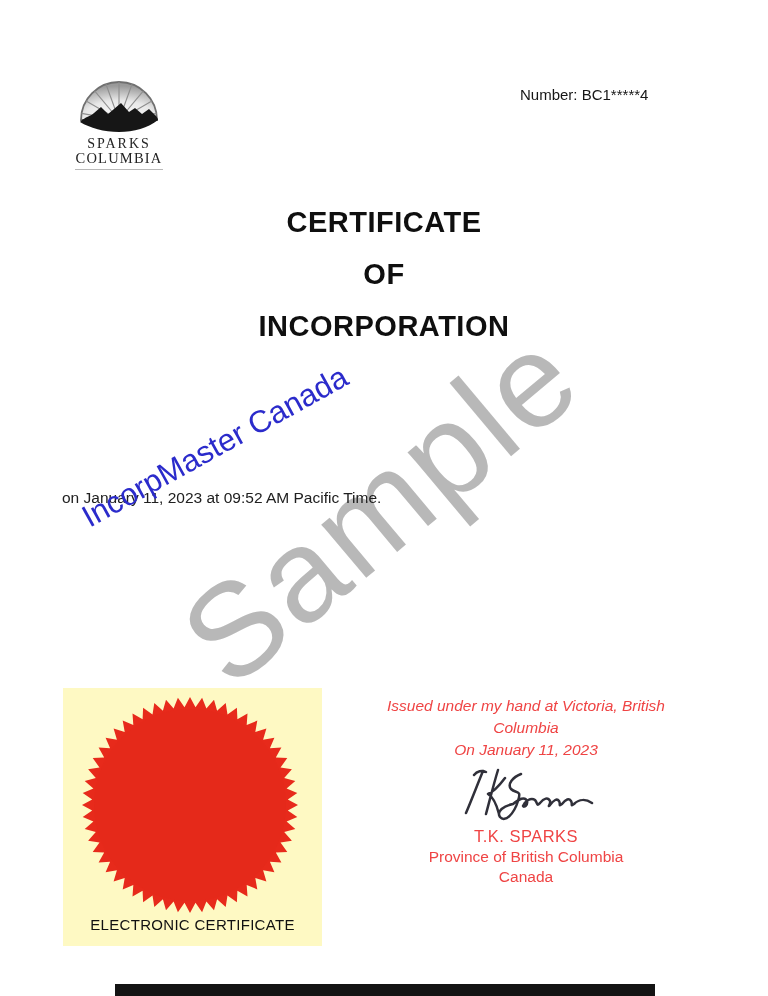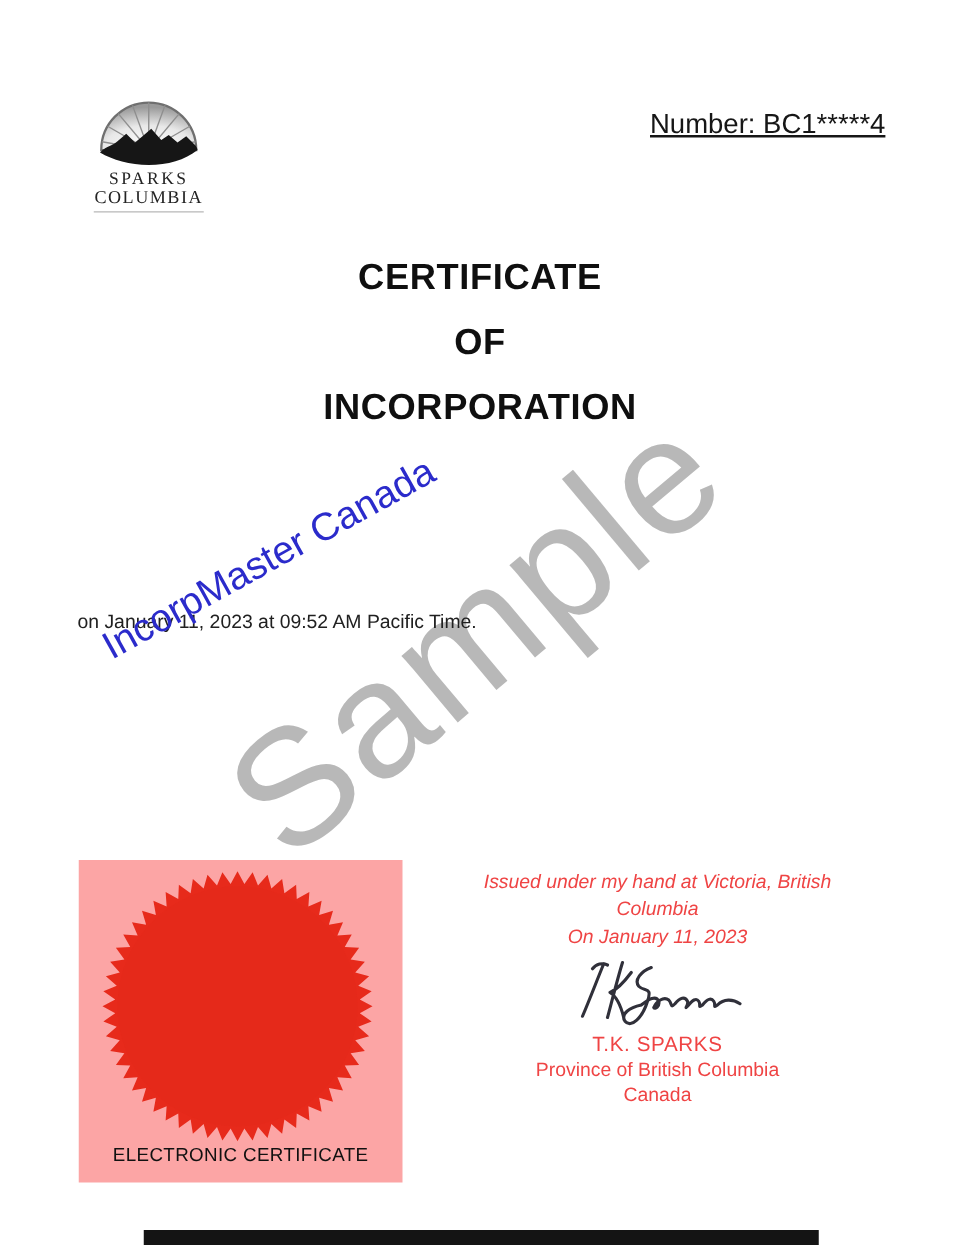--- a/index.html
+++ b/index.html
@@ -12,42 +12,42 @@
     overflow:hidden;
   }
   
   .logo-block{position:absolute;left:68px;top:76px;width:102px;text-align:center;}
   .logo-emblem{display:block;margin:0 auto 3px auto;}
   .logo-line{font-family:"Liberation Serif", serif;color:#242424;line-height:15px;}
   .logo-line.l1{font-size:14px;letter-spacing:2px;}
   .logo-line.l2{font-size:14.5px;letter-spacing:1.2px;}
   .logo-rule{width:88px;height:1px;background:#b8b8b8;margin:3px auto 0 auto;}
   
-  .doc-number{position:absolute;left:520px;top:86px;font-size:22px;color:#161616;text-decoration:underline;}
+  .doc-number{position:absolute;left:520px;top:86px;font-size:15px;color:#161616;}
   
   .title-block{position:absolute;left:0;top:206px;width:100%;text-align:center;
     font-weight:700;font-size:29px;letter-spacing:0.5px;color:#0f0f0f;z-index:3;}
   .title-block div{margin-bottom:19px;}
   
   .act-line{position:absolute;left:0;top:385px;width:100%;text-align:center;
     font-style:italic;font-size:17.5px;letter-spacing:0.5px;color:#262626;z-index:3;}
   
   .body-text{position:absolute;left:62px;top:488px;width:660px;font-size:15.5px;
     line-height:19.5px;color:#202020;z-index:3;}
   
   .wm-sample{position:absolute;left:380px;top:507px;
     transform:translate(-50%,-50%) rotate(-40deg);
     font-size:132px;letter-spacing:3px;white-space:nowrap;
     opacity:0.72;z-index:2;}
   .wm-brand{position:absolute;left:215px;top:447px;
     transform:translate(-50%,-50%) rotate(-29deg);
     font-size:31px;white-space:nowrap;z-index:6;}
   
   .seal-area{position:absolute;left:63px;top:688px;width:259px;height:258px;
-    background:#fca5a5;z-index:1;}
+    background:#fef9c3;z-index:1;}
   .seal-svg{position:absolute;left:0;top:0;}
   .seal-caption{position:absolute;left:0;top:228px;width:100%;text-align:center;
     font-size:15px;letter-spacing:0.3px;color:#111;}
   
   .issued-block{position:absolute;left:356px;top:695px;width:340px;text-align:center;
     color:#ef4444;z-index:3;}
   .issued-block .it{font-style:italic;font-size:15.5px;line-height:22px;}
   .sig-svg{display:block;margin:2px auto 0 auto;}
   .reg-name{font-weight:400;font-size:16.5px;letter-spacing:0.5px;margin-top:5px;line-height:21px;}
   .reg-line{font-size:15.5px;line-height:20px;}

